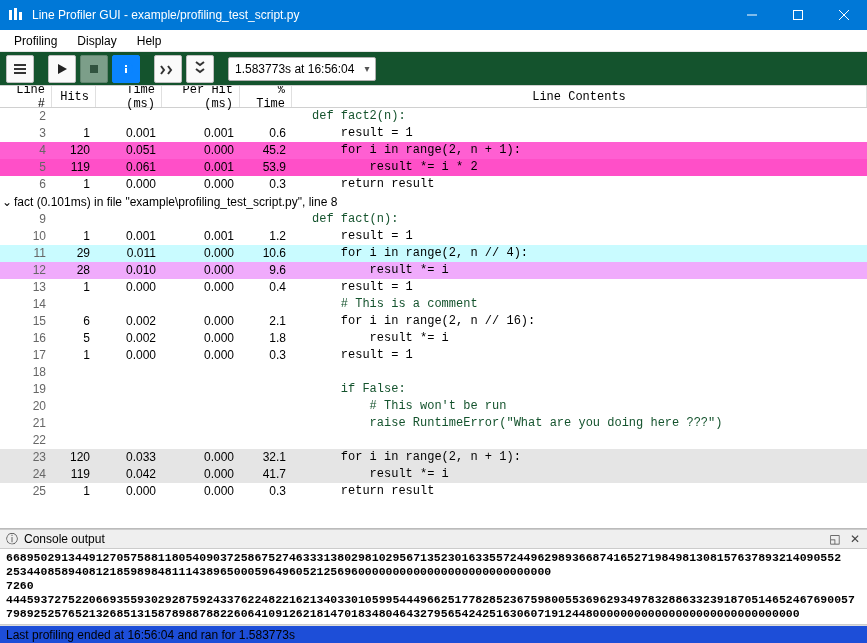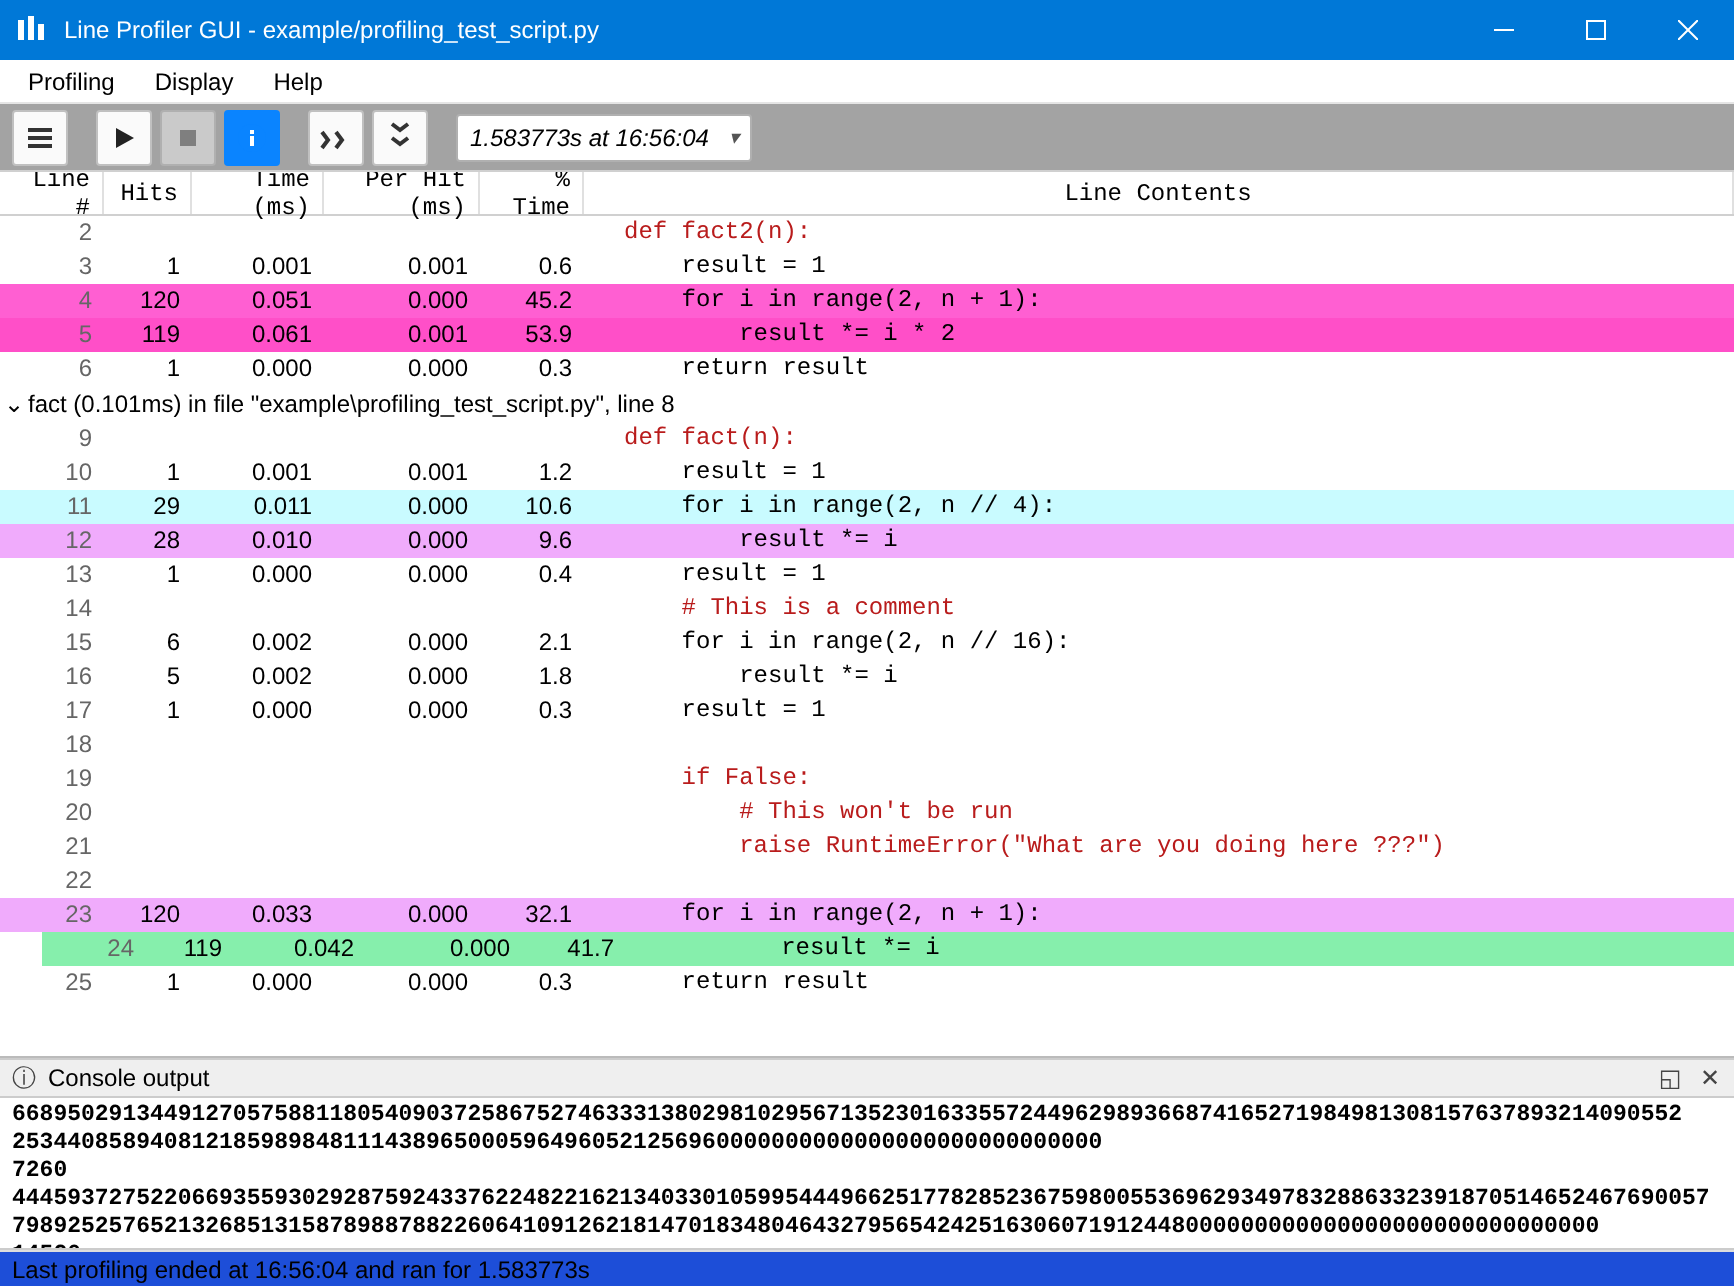--- a/index.html
+++ b/index.html
@@ -8,21 +8,21 @@
   .titlebar { height: 30px; background: #0078d7; color: #fff; display: flex; align-items: center; }
   .titlebar .app-icon { width: 16px; height: 16px; margin: 0 8px; display: inline-block; }
   .titlebar .title { flex: 1; font-size: 12px; }
   .titlebar .winbtns { display: flex; height: 100%; }
   .titlebar .winbtn { width: 46px; display: flex; align-items: center; justify-content: center; }
   .titlebar .winbtn svg { stroke: #fff; }
   
   .menubar { height: 22px; display: flex; align-items: center; padding: 4px 4px; border-bottom: 1px solid #e5e5e5; background:#fff;}
   .menubar .menu-item { padding: 2px 10px; }
   
-  .toolbar { height: 34px; display: flex; align-items: center; padding: 2px 6px; gap: 4px; border-bottom: 1px solid #d0d0d0; background: #a3a3a3; font-style: italic; }
+  .toolbar { height: 34px; display: flex; align-items: center; padding: 2px 6px; gap: 4px; border-bottom: 1px solid #d0d0d0; background: #14532d; }
   .tbtn { width: 28px; height: 28px; border: 1px solid #c0c0c0; background: #fafafa; display: flex; align-items: center; justify-content: center; border-radius: 2px; }
   .tbtn.blue { background: #0a84ff; border-color: #0a84ff; }
   .tbtn.disabled { opacity: 0.45; }
   .tsep { width: 6px; }
   .history-select { height: 24px; border: 1px solid #b0b0b0; background: #fff; padding: 0 6px; display: flex; align-items: center; gap: 10px; border-radius: 2px;}
   .history-select .caret { font-size: 10px; color: #555; }
   
   .table-wrap { height: 443px; overflow: hidden; border-bottom: 1px solid #bbb; }
   .thead { display: flex; height: 22px; border-bottom: 1px solid #d0d0d0; font-size: 12px; align-items: center;}
   .thead .th { border-right: 1px solid #e0e0e0; padding: 0 6px; height: 100%; display:flex; align-items:center;font-family:Liberation Mono, monospace; }
@@ -31,30 +31,30 @@
   .col-time   { width: 66px; text-align:right; justify-content:flex-end;}
   .col-perhit { width: 78px; text-align:right; justify-content:flex-end;}
   .col-pct    { width: 52px; text-align:right; justify-content:flex-end;}
   .col-code   { flex: 1; justify-content:center;}
   .tbody { overflow-y: auto; height: 421px; }
   .row { display: flex; height: 17px; line-height: 17px; font-size: 12px; }
   .row .cell { padding: 0 6px; }
   .row .col-line, .row .col-hits, .row .col-time, .row .col-perhit, .row .col-pct { text-align: right; }
   .row .col-line { color: #666; }
   .row .code { font-family: Consolas, "Courier New", monospace; font-size: 12px; white-space: pre; flex:1; padding-left: 20px;}
-  .row.gray .code { color: #b91c1c; }
+  .row.gray .code { color: #14532d; }
   .grouprow { display:flex; align-items:center; height:18px; padding-left:2px; font-size:12px;}
   .grouprow .chev { width:12px; display:inline-block; }
   
   .hl-pink   { background: #ff5fd2; }
   .hl-pink2  { background: #ff4fc8; }
   .hl-cyan1  { background: #f0abfc; }
   .hl-cyan2  { background: #c9fbff; }
-  .hl-cyan3  { background: #f0abfc; }
-  .hl-cyan4  { background: #86efac; margin-left: 21px; }
+  .hl-cyan3  { background: #e5e5e5; }
+  .hl-cyan4  { background: #e5e5e5; }
   
   .console-header { height: 20px; background: #efefef; border-top:1px solid #ccc; border-bottom:1px solid #ccc; display:flex; align-items:center; padding: 0 4px; gap:4px;}
   .console-header .spacer { flex:1; }
   .console-header .hicon { width:16px; height:16px; display:flex; align-items:center; justify-content:center; color:#444;}
   .console-body { height: 76px; padding: 2px 6px; font-family: Consolas, "Courier New", monospace; font-size: 11.5px; overflow: hidden; word-break: break-all; line-height: 14px; border-bottom:1px solid #ccc;}
   .console-body div { white-space: pre-wrap; word-break: break-all; font-weight: bold;}
   
   .statusbar { height: 18px; padding: 0 6px; display:flex; align-items:center; font-size:12px; background:#1d4ed8; border-top:1px solid #ddd;}
 </style>
 </head>

